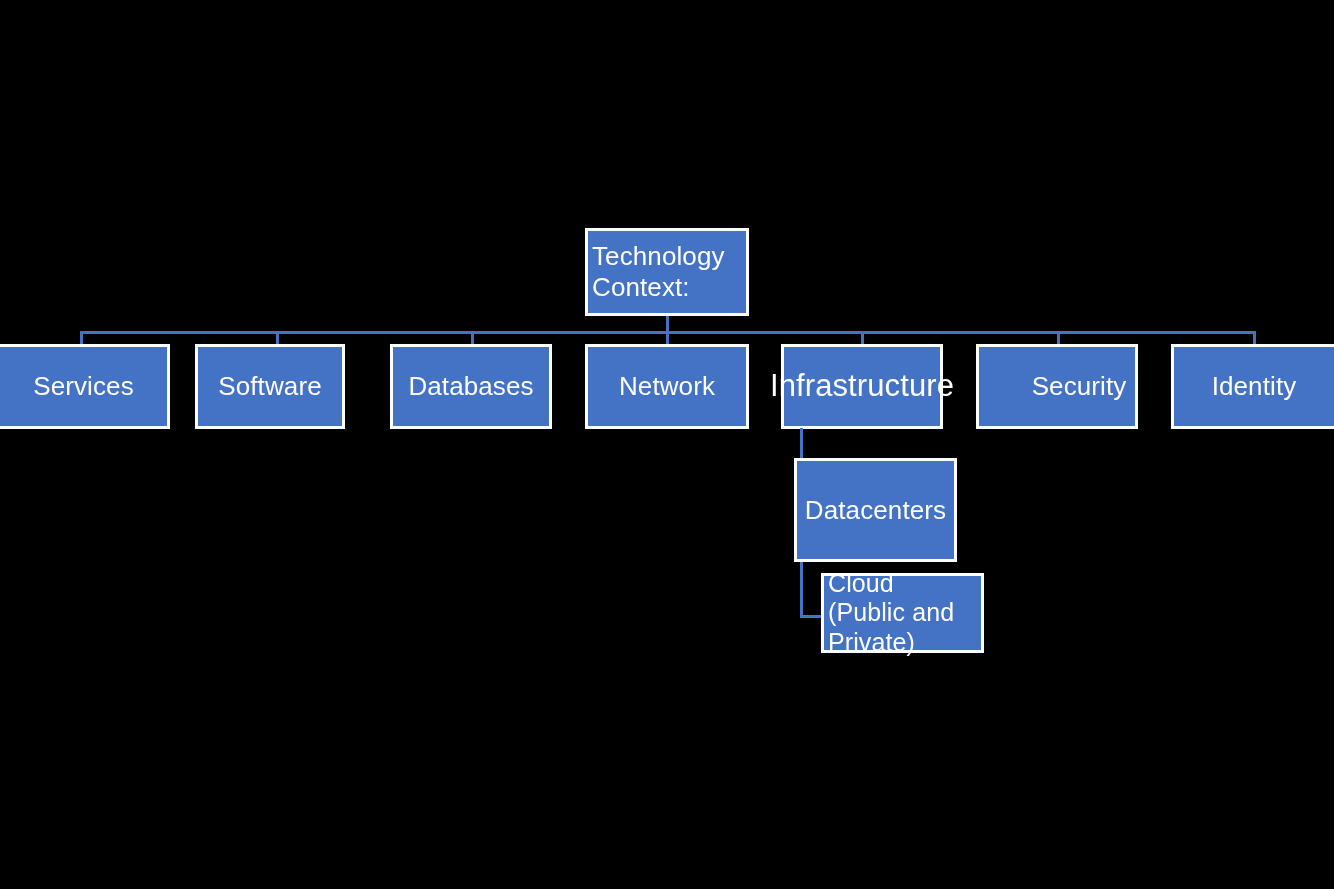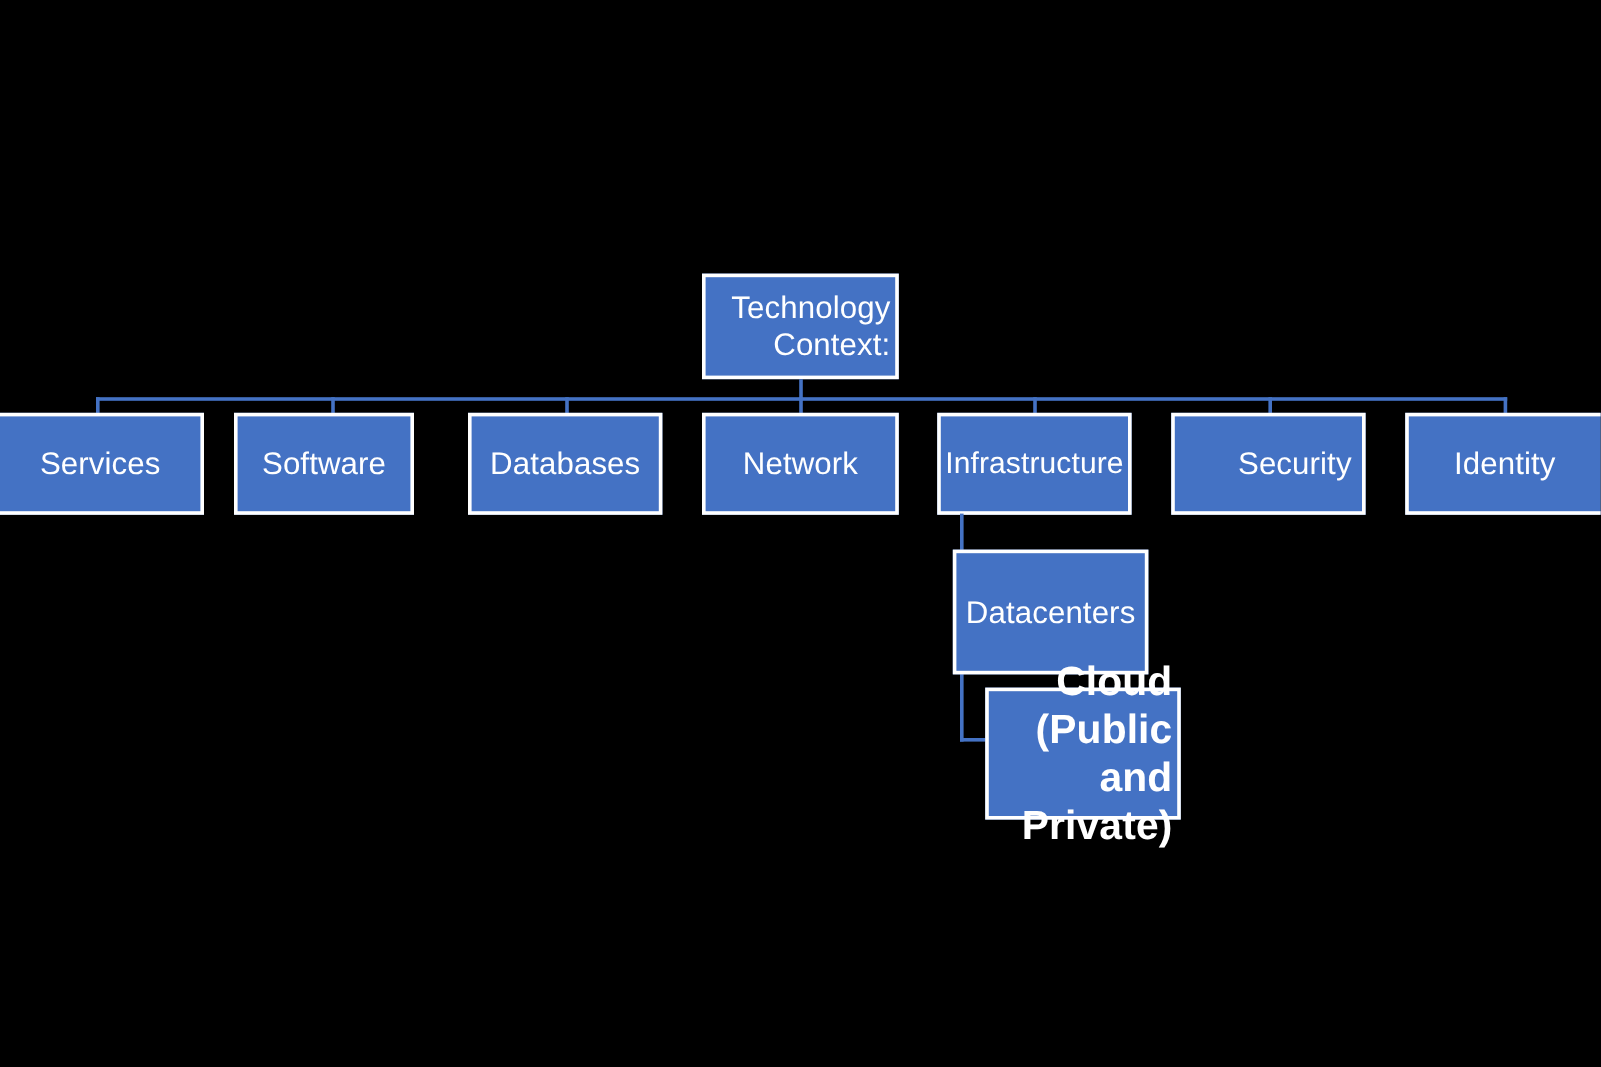--- a/index.html
+++ b/index.html
@@ -18,42 +18,42 @@
 
   
   .node {
     position: absolute;
     box-sizing: border-box;
     background: #4472C4;
     border: 3px solid #FFFFFF;
     display: flex;
     align-items: center;
     justify-content: center;
-    text-align: right;
+    text-align: left;
     color: #FFFFFF;
     font-size: 26px;
     line-height: 1.18;
     letter-spacing: 0.1px;
     padding: 0 4px;
   }
   .node.root        { left: 585px;  top: 228px; width: 164px; height: 88px; }
 
   
   .node.lvl2        { top: 344px; height: 85px; }
   .node.services    { left: -3px;   width: 173px; }
   .node.software    { left: 195px;  width: 150px; }
   .node.databases   { left: 390px;  width: 162px; }
   .node.network     { left: 585px;  width: 164px; }
-  .node.infrastructure { left: 781px; width: 162px; font-size: 25px; }
+  .node.infrastructure { left: 781px; width: 162px; font-size: 31px; }
   .node.security    { left: 976px;  width: 162px; padding-left: 48px; }
   .node.identity    { left: 1171px; width: 166px; }
 
   
   .node.datacenters { left: 794px; top: 458px; width: 163px; height: 104px; }
-  .node.cloud       { left: 821px; top: 573px; width: 163px; height: 110px; font-size: 34px; font-weight: bold; }
+  .node.cloud       { left: 821px; top: 573px; width: 163px; height: 80px; font-size: 25px; }
 
   
   .conn {
     position: absolute;
     background: #4472C4;
   }
   .conn.h { height: 3px; }
   .conn.v { width: 3px; }
 
   

